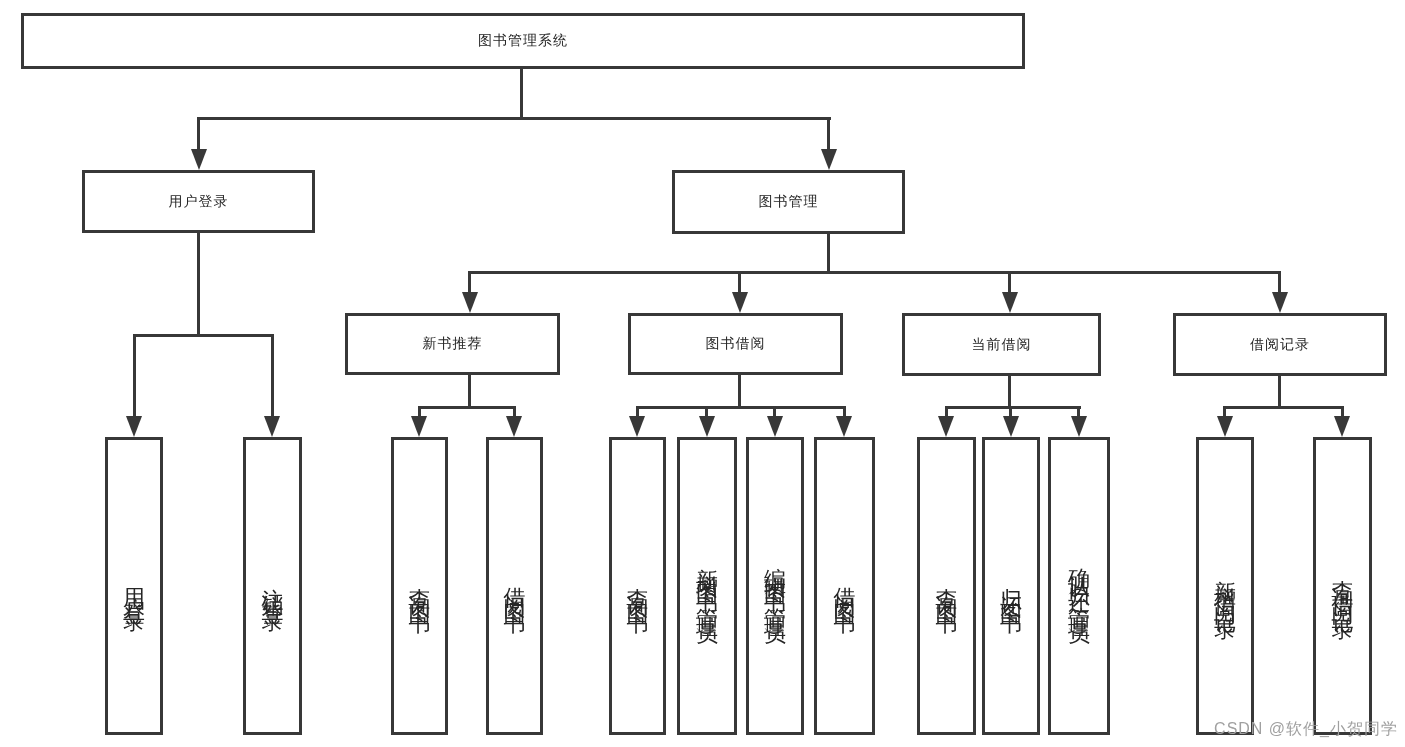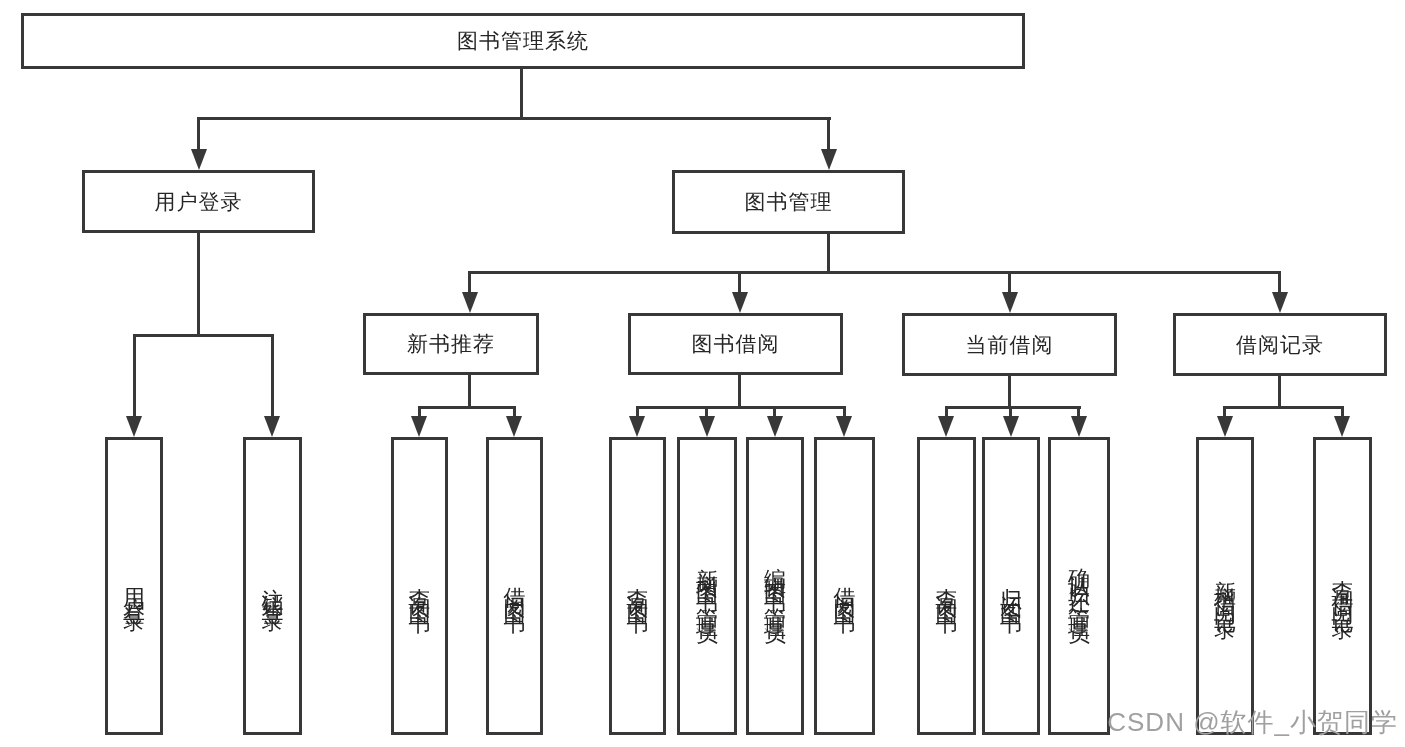--- a/index.html
+++ b/index.html
@@ -16,21 +16,21 @@
     font-family:"Liberation Sans",sans-serif;
     overflow:hidden;
   }
   .box{
     position:absolute;
     box-sizing:border-box;
     border:3px solid var(--line);
     background:var(--background);
     display:flex;align-items:center;justify-content:center;
     color:var(--text);
-    font-size:21px;
+    font-size:14px;
     letter-spacing:1px;
     white-space:nowrap;
   }
   .vbox{
     position:absolute;
     box-sizing:border-box;
     border:3px solid var(--line);
     background:var(--background);
     display:flex;align-items:center;justify-content:center;
     color:var(--text);
@@ -44,21 +44,21 @@
   .ah{
     position:absolute;width:0;height:0;
     border-left:8px solid transparent;
     border-right:8px solid transparent;
     border-top:21px solid var(--line);
   }
   .watermark{
     position:absolute;
     right:7px;bottom:7px;
     color:var(--watermark);
-    font-size:26px;
+    font-size:16px;
     letter-spacing:1px;
     white-space:nowrap;
   }
 </style>
 </head>
 <body>
 
 <div id="canvas">
 
   <div class="box" style="left:21px;top:13px;width:1004px;height:56px">图书管理系统</div>
@@ -84,23 +84,23 @@
   <div class="hl" style="left:469px;top:271px;width:812px"></div>
   <div class="vl" style="left:468px;top:271px;height:24px"></div>
   <div class="ah" style="left:462px;top:292px"></div>
   <div class="vl" style="left:738px;top:271px;height:24px"></div>
   <div class="ah" style="left:732px;top:292px"></div>
   <div class="vl" style="left:1008px;top:271px;height:24px"></div>
   <div class="ah" style="left:1002px;top:292px"></div>
   <div class="vl" style="left:1278px;top:271px;height:24px"></div>
   <div class="ah" style="left:1272px;top:292px"></div>
 
-  <div class="box" style="left:363px;top:313px;width:176px;height:62px">新书推荐</div>
+  <div class="box" style="left:345px;top:313px;width:215px;height:62px">新书推荐</div>
   <div class="box" style="left:628px;top:313px;width:215px;height:62px">图书借阅</div>
-  <div class="box" style="left:902px;top:313px;width:215px;height:63px">当前借阅</div>
+  <div class="box" style="left:902px;top:313px;width:199px;height:63px">当前借阅</div>
   <div class="box" style="left:1173px;top:313px;width:214px;height:63px">借阅记录</div>
 
   <div class="vl" style="left:468px;top:374px;height:34px"></div>
   <div class="hl" style="left:418px;top:406px;width:98px"></div>
   <div class="vl" style="left:418px;top:406px;height:13px"></div>
   <div class="ah" style="left:411px;top:416px"></div>
   <div class="vl" style="left:513px;top:406px;height:13px"></div>
   <div class="ah" style="left:506px;top:416px"></div>
 
   <div class="vl" style="left:738px;top:374px;height:34px"></div>

